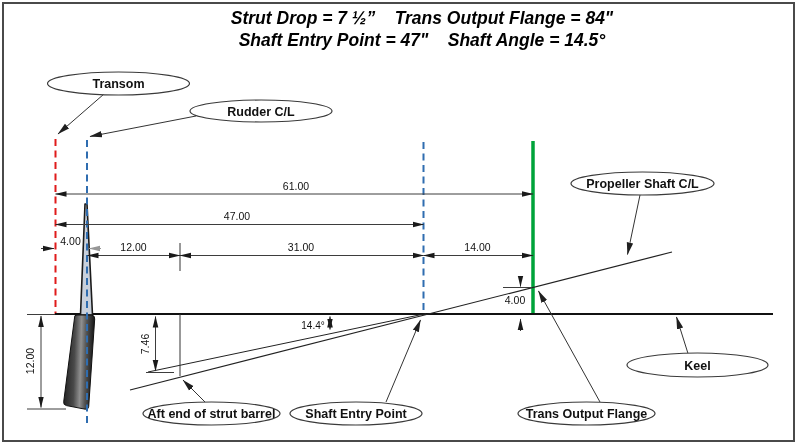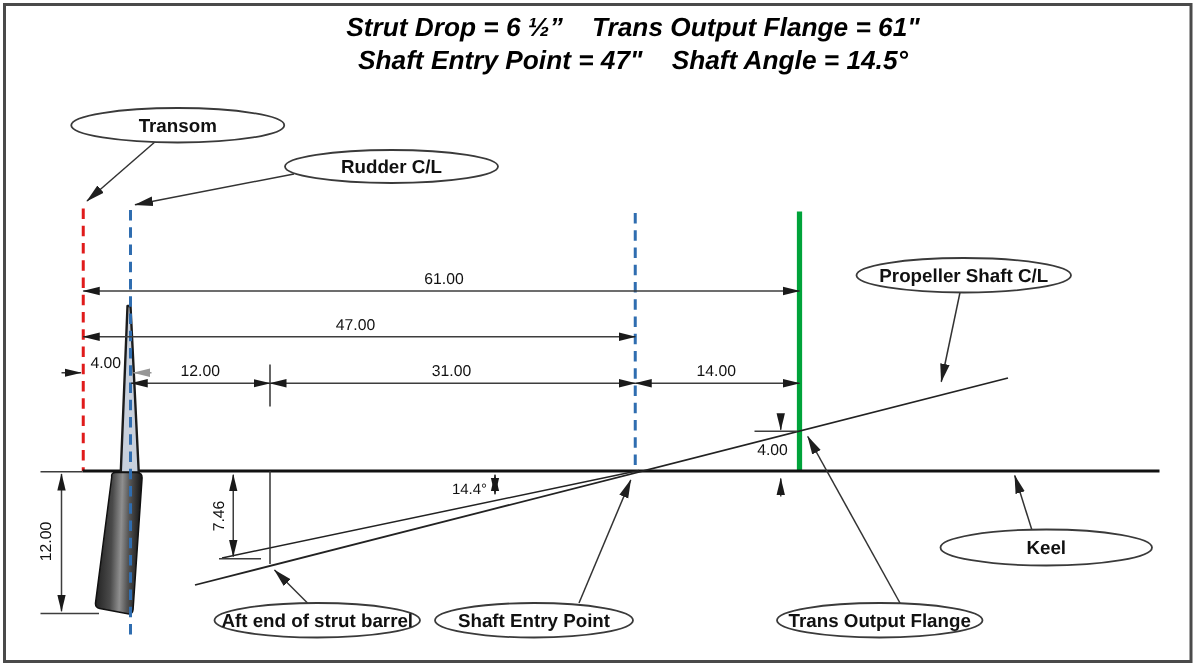--- a/index.html
+++ b/index.html
@@ -23,21 +23,21 @@
   .angtxt{font-size:10px;}
 </style>
 </head>
 <body>
 
 <div class="canvas">
 
   <div class="frame"></div>
 
   <div class="title-block">
-    <div class="title-line">Strut Drop = 6 ½”    Trans Output Flange = 61"</div>
+    <div class="title-line">Strut Drop = 7 ½”    Trans Output Flange = 84"</div>
     <div class="title-line">Shaft Entry Point = 47"    Shaft Angle = 14.5°</div>
   </div>
 
   <svg width="800" height="447" viewBox="0 0 800 447">
     <defs>
       <marker id="arr" markerUnits="userSpaceOnUse" markerWidth="12" markerHeight="7" refX="11" refY="3.5" orient="auto-start-reverse">
         <path d="M0,0.7 L11.5,3.5 L0,6.3 Z" fill="#1a1a1a"></path>
       </marker>
       <marker id="arrg" markerUnits="userSpaceOnUse" markerWidth="12" markerHeight="7" refX="11" refY="3.5" orient="auto-start-reverse">
         <path d="M0,0.7 L11.5,3.5 L0,6.3 Z" fill="#979797"></path>

